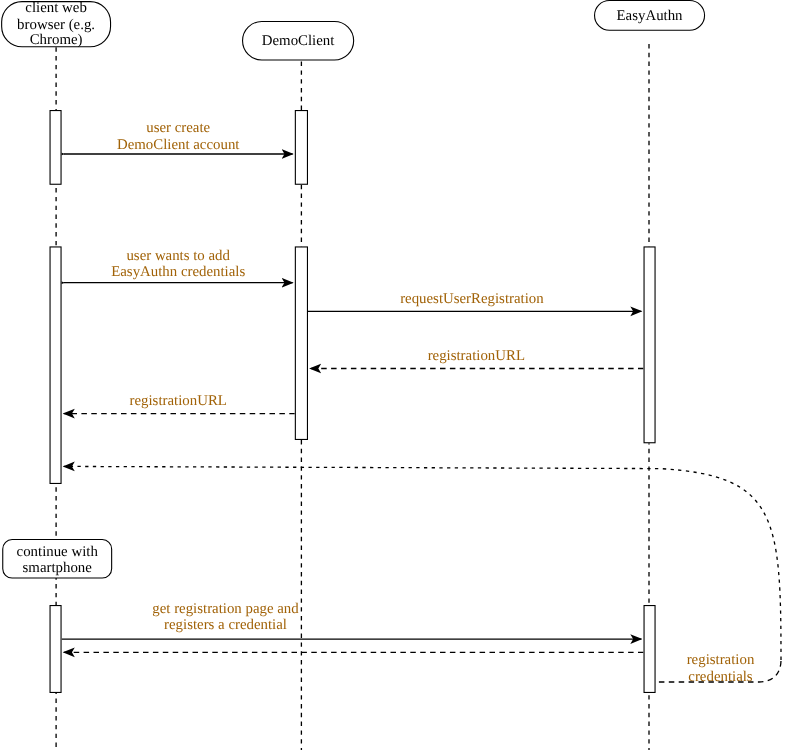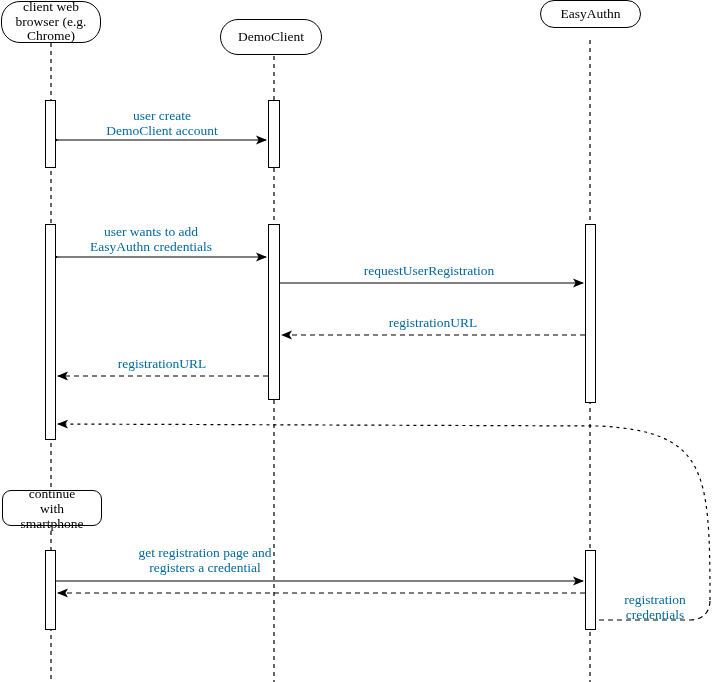--- a/index.html
+++ b/index.html
@@ -45,30 +45,30 @@
     box-sizing: border-box;
     border: 1px solid #000000;
     border-radius: 9px;
     background: #ffffff;
     display: flex;
     align-items: center;
     justify-content: center;
     text-align: center;
     font-size: 13.5px;
     line-height: 15px;
-    padding: 2px 14px;
+    padding: 2px 6px;
     white-space: pre-line;
   }
   .msg-label {
     position: absolute;
     text-align: center;
     font-size: 13.5px;
     line-height: 15px;
     white-space: pre-line;
-    color: #0369a1;
+    color: #a16207;
   }
   .activation {
     position: absolute;
     box-sizing: border-box;
     border: 1px solid #000000;
     background: #ffffff;
   }
 </style>
 </head>
 <body>
@@ -145,21 +145,21 @@
   <div class="activation" style="left:45px; top:224px; width:11px; height:216px;"></div>
   <div class="activation" style="left:268px; top:224px; width:12px; height:176px;"></div>
   <div class="activation" style="left:585px; top:224px; width:11px; height:179px;"></div>
 
   <div class="activation" style="left:45px; top:550px; width:11px; height:80px;"></div>
   <div class="activation" style="left:585px; top:550px; width:11px; height:80px;"></div>
 
   <div class="msg-label" style="left:66px; top:108px; width:192px;">user create
 DemoClient account</div>
 
-  <div class="msg-label" style="left:51px; top:224px; width:200px;">user wants to add
+  <div class="msg-label" style="left:62px; top:224px; width:200px;">user wants to add
 EasyAuthn credentials</div>
 
   <div class="msg-label" style="left:308px; top:263px; width:242px;">requestUserRegistration</div>
 
   <div class="msg-label" style="left:312px; top:315px; width:242px;">registrationURL</div>
 
   <div class="msg-label" style="left:62px; top:356px; width:200px;">registrationURL</div>
 
   <div class="msg-label" style="left:60px; top:545px; width:290px;">get registration page and
 registers a credential</div>

